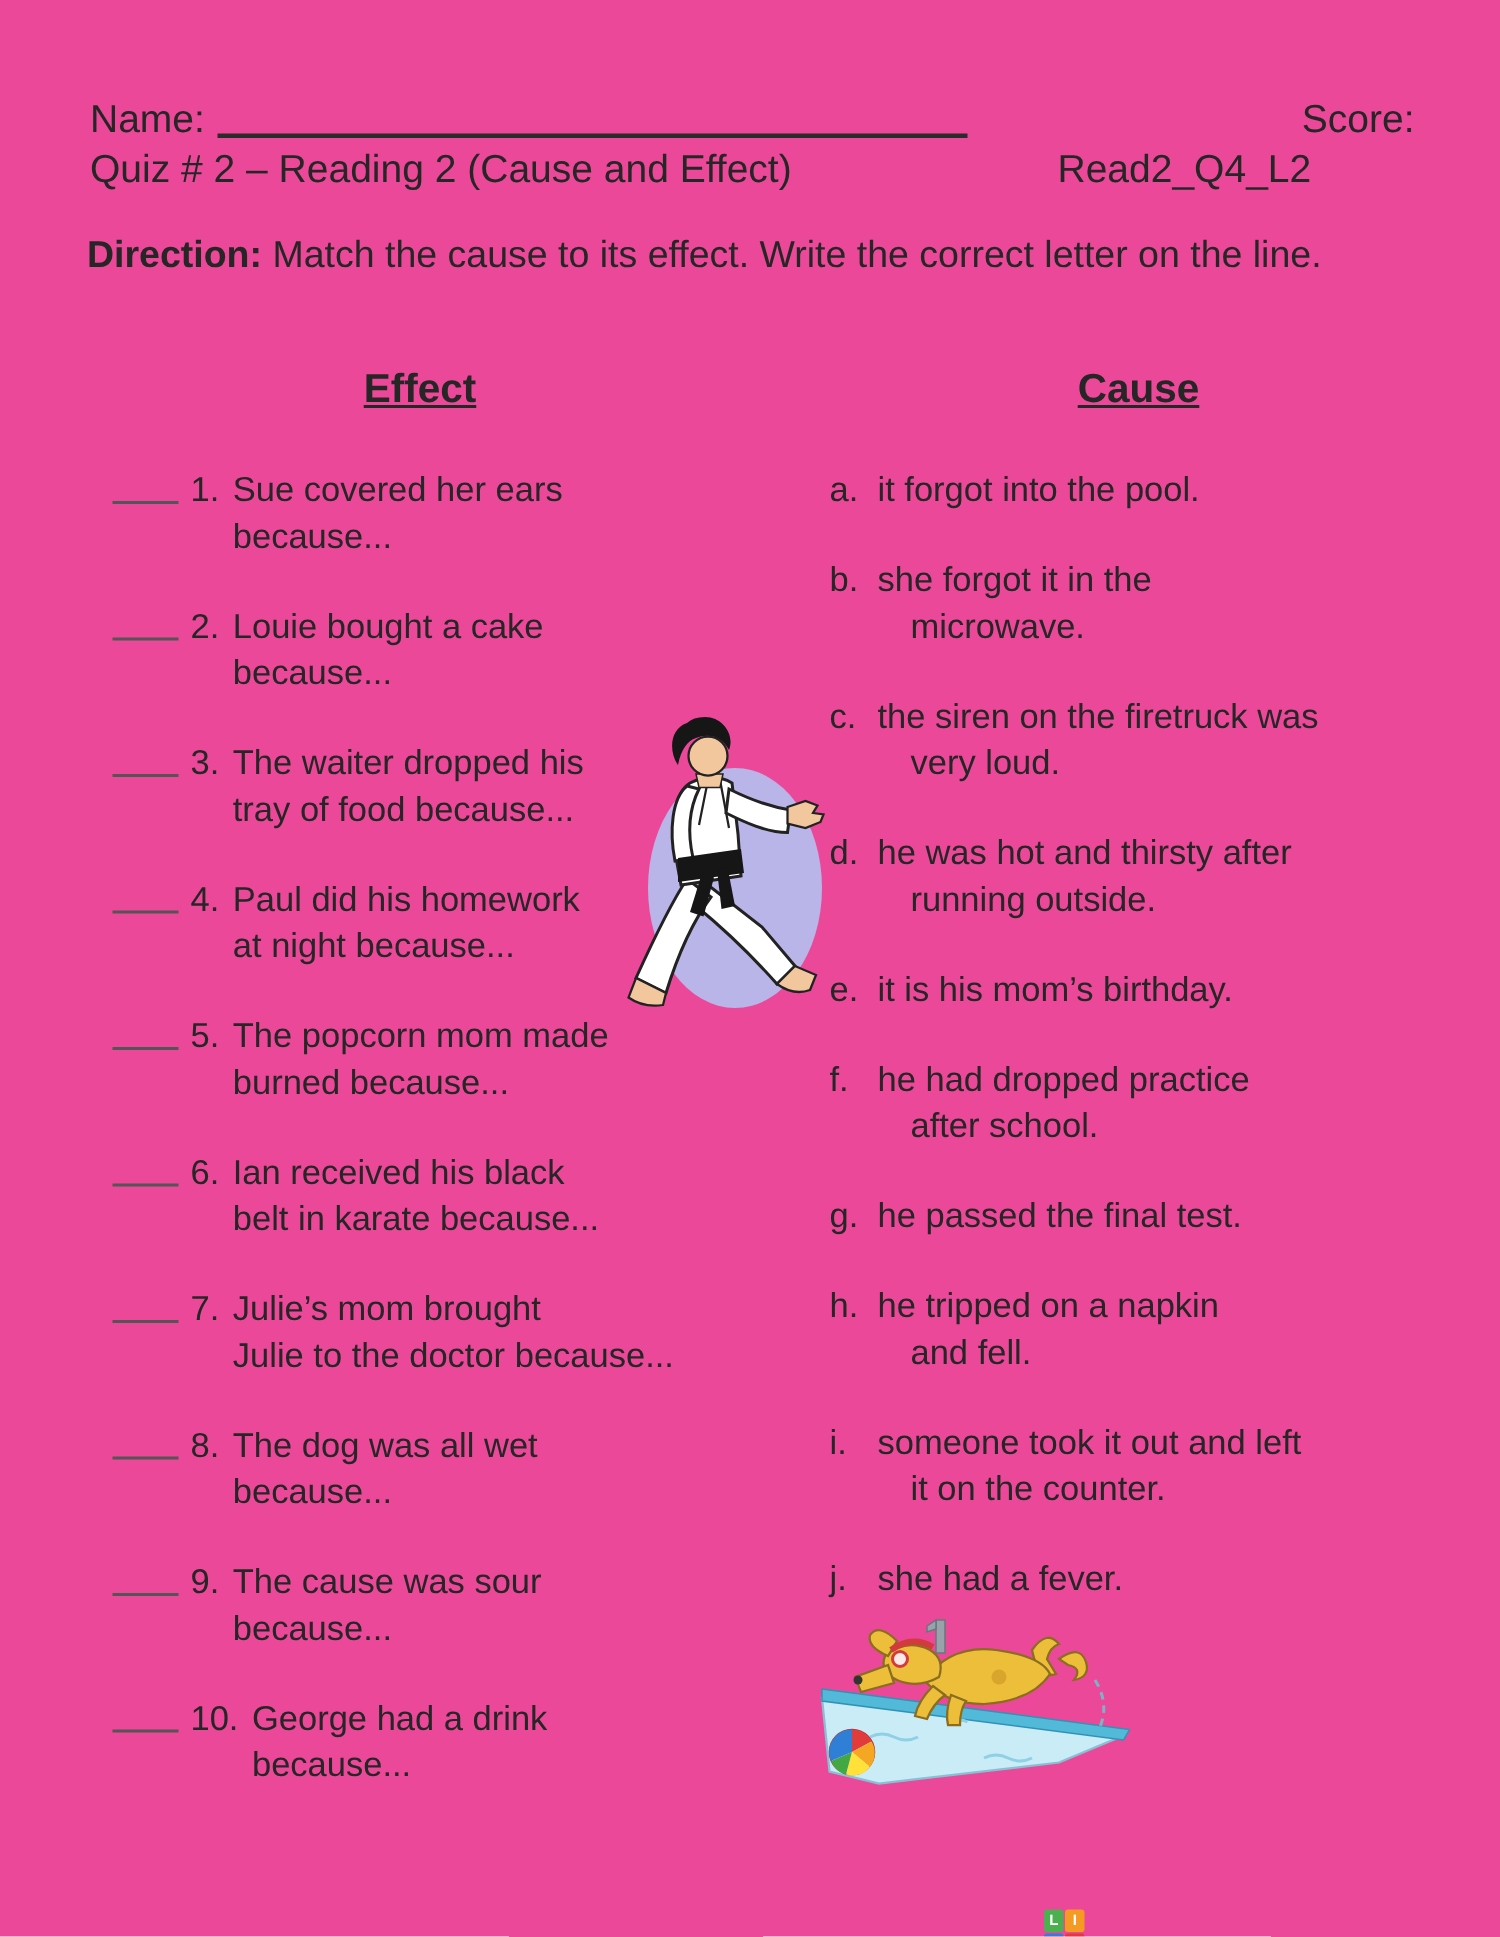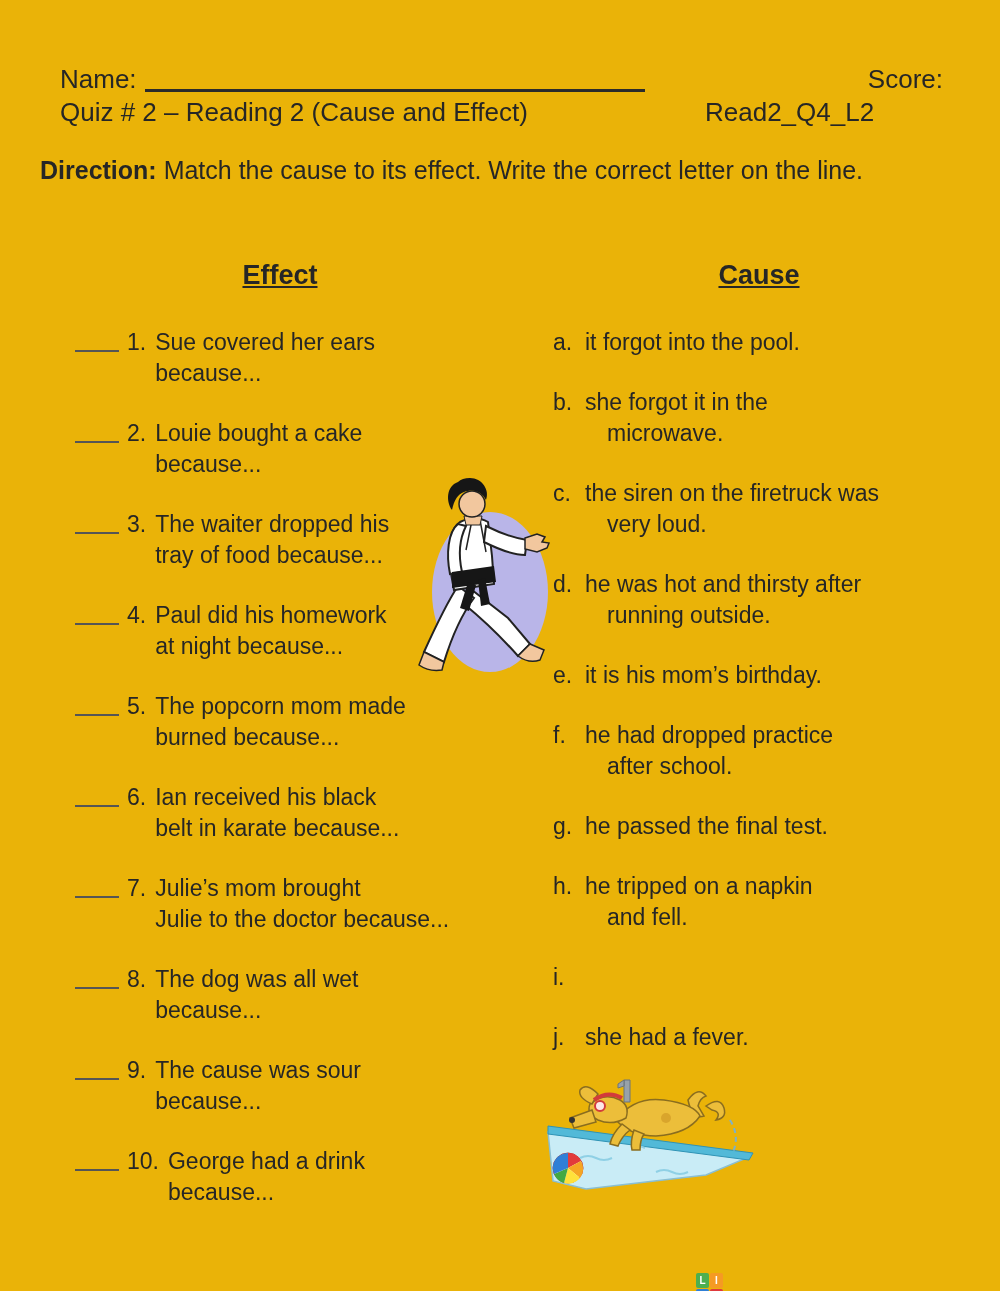--- a/index.html
+++ b/index.html
@@ -6,21 +6,21 @@
   html, body { background: #ffffff; }
   body {
     font-family: "Liberation Sans", sans-serif;
     color: #262626;
     width: 1000px;
   }
   .page {
     position: relative;
     width: 1000px;
     height: 1291px;
-    background: #eab308;
+    background: #ec4899;
     overflow: hidden;
   }
 
   
   .name-group {
     position: absolute; left: 60px; top: 64px; width: 585px;
     display: flex; align-items: flex-end;
     font-size: 26px;
   }
   .score-group {
@@ -32,27 +32,27 @@
   .fill-line {
     flex: 1; border-bottom: 3px solid #2b2b2b; margin: 0 0 3px 8px; height: 22px;
   }
   .quiz-title {
     position: absolute; left: 60px; top: 97px; font-size: 26px;
   }
   .quiz-code {
     position: absolute; left: 705px; top: 97px; font-size: 26px;
   }
   .direction {
-    position: absolute; left: 40px; top: 154px; width: 895px;
+    position: absolute; left: 58px; top: 154px; width: 895px;
     font-size: 25px; line-height: 33px;
   }
   .direction b { font-weight: bold; }
 
   
-  .col { position: absolute; top: 260px; }
+  .col { position: absolute; top: 244px; }
   .effect-col { left: 75px;  width: 410px; }
   .cause-col  { left: 553px; width: 412px; }
   .col-title {
     font-weight: bold; font-size: 27px; text-decoration: underline;
     text-align: center; margin-bottom: 36px;
   }
   .item {
     display: flex; align-items: flex-start;
     font-size: 23px; line-height: 31px;
     margin-bottom: 29px;
@@ -248,20 +248,24 @@
         </div>
         <div class="item">
           <span class="letter">h.</span>
           <div class="lines">
             <div class="line">he tripped on a napkin</div>
             <div class="line">and fell.</div>
           </div>
         </div>
         <div class="item">
           <span class="letter">i.</span>
+          <div class="lines">
+            <div class="line">someone took it out and left</div>
+            <div class="line">it on the counter.</div>
+          </div>
         </div>
         <div class="item">
           <span class="letter">j.</span>
           <div class="lines">
             <div class="line">she had a fever.</div>
           </div>
         </div>
       </div>
   </div>
 

